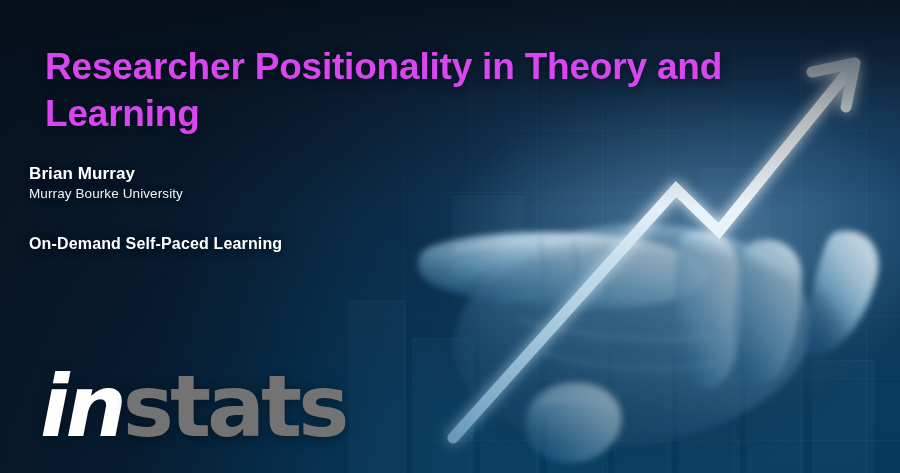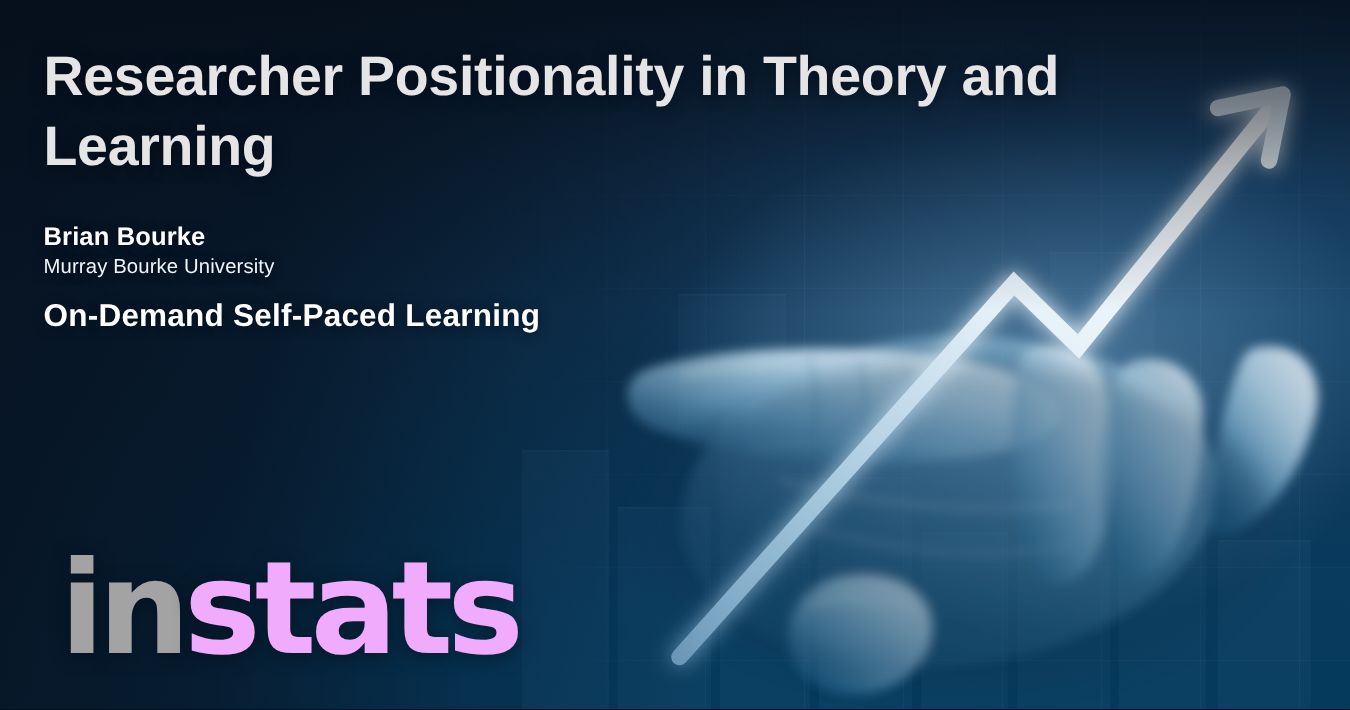--- a/index.html
+++ b/index.html
@@ -62,67 +62,67 @@
     position: absolute;
     left: 29px;
     top: 27px;
     width: 730px;
     z-index: 8;
   }
   .title {
     font-size: 37px;
     line-height: 47px;
     font-weight: bold;
-    color: #e5e5e5;
+    color: #d946ef;
     letter-spacing: -0.2px;
-    margin: 0;
+    margin: 16px;
     text-shadow: 0 1px 10px rgba(3,12,24,0.75);
   }
   .author-group { margin-top: 26px; }
   .author {
     font-size: 17px;
     font-weight: bold;
     color: #ffffff;
     line-height: 21px;
     letter-spacing: 0.1px;
     text-shadow: 0 1px 7px rgba(3,12,24,0.7);
   }
   .affil {
     font-size: 13.5px;
     font-weight: normal;
     color: #f0f4f8;
     line-height: 19px;
     letter-spacing: 0.1px;
     text-shadow: 0 1px 7px rgba(3,12,24,0.7);
   }
   .delivery {
-    margin-top: 12px;
-    font-size: 21px;
+    margin-top: 32px;
+    font-size: 16px;
     font-weight: bold;
     color: #ffffff;
     letter-spacing: 0.15px;
     text-shadow: 0 1px 8px rgba(3,12,24,0.7);
   }
 
   
   .logo {
     position: absolute;
     left: 40px;
     bottom: 31px;
     z-index: 9;
     font-size: 86px;
     font-weight: bold;
     line-height: 0.84;
     letter-spacing: -4.0px;
     white-space: nowrap;
     font-family: "DejaVu Sans", sans-serif;
     text-shadow: 0 2px 12px rgba(3,12,24,0.55);
   }
-  .logo .lo-in { color: #a3a3a3; }
-  .logo .lo-stats { color: #f0abfc; }
+  .logo .lo-in { color: #ffffff; font-style: italic; }
+  .logo .lo-stats { color: #737373; }
 </style>
 </head>
 <body>
 
 <div id="slide">
 
   <div class="bg-base"></div>
   <div class="bg-grid"></div>
 
   <div>
@@ -235,21 +235,21 @@
     </svg>
   </div>
 
   <div class="bg-leftfade"></div>
   <div class="bg-topdark"></div>
 
   <div class="txt-block">
     <h1 class="title"><span>Researcher Positionality in Theory and</span><br><span>Learning</span></h1>
 
     <div class="author-group">
-      <div class="author">Brian Bourke</div>
+      <div class="author">Brian Murray</div>
       <div class="affil">Murray Bourke University</div>
     </div>
 
     <div class="delivery">On-Demand Self-Paced Learning</div>
   </div>
 
   <div class="logo"><span class="lo-in">in</span><span class="lo-stats">stats</span></div>
 
 </div>
 

